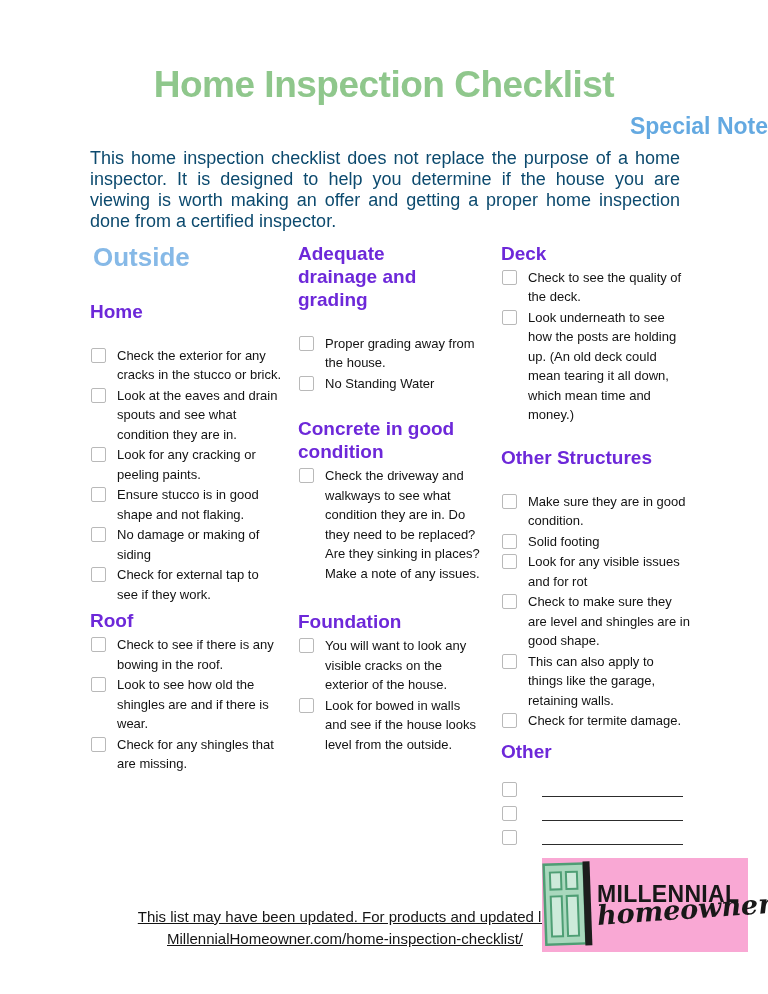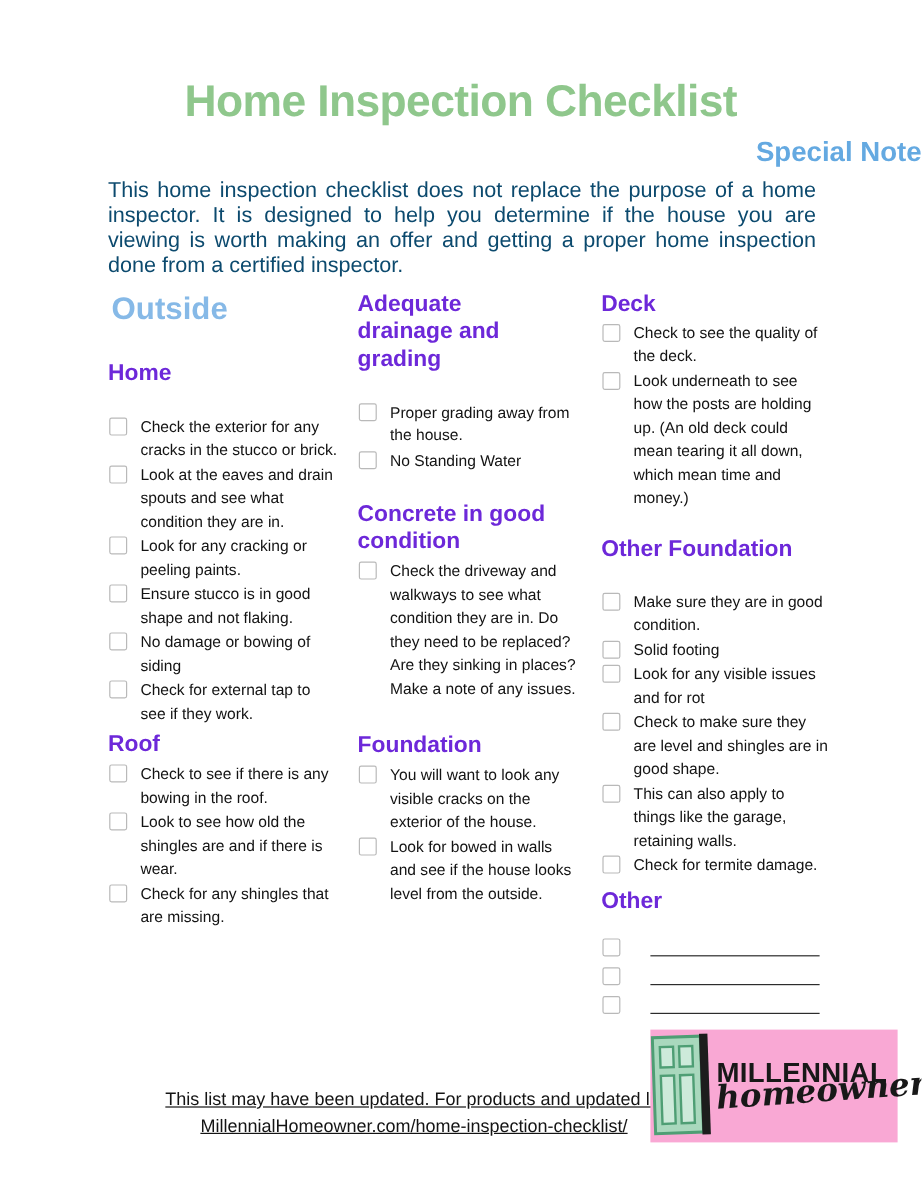--- a/index.html
+++ b/index.html
@@ -177,21 +177,21 @@
         <div class="ci">
           <span class="cb"></span>
           <span class="ct">Look for any cracking or peeling paints.</span>
         </div>
         <div class="ci">
           <span class="cb"></span>
           <span class="ct">Ensure stucco is in good shape and not flaking.</span>
         </div>
         <div class="ci">
           <span class="cb"></span>
-          <span class="ct">No damage or bowing of siding</span>
+          <span class="ct">No damage or making of siding</span>
         </div>
         <div class="ci">
           <span class="cb"></span>
           <span class="ct">Check for external tap to see if they work.</span>
         </div>
       </div>
 
       <div class="sec-roof">
         <div class="sec-heading">Roof</div>
         <div class="ci">
@@ -253,21 +253,21 @@
           <span class="cb"></span>
           <span class="ct">Check to see the quality of the deck.</span>
         </div>
         <div class="ci">
           <span class="cb"></span>
           <span class="ct">Look underneath to see how the posts are holding up. (An old deck could mean tearing it all down, which mean time and money.)</span>
         </div>
       </div>
 
       <div class="sec-other-structures">
-        <div class="sec-heading gap-after">Other Foundation</div>
+        <div class="sec-heading gap-after">Other Structures</div>
         <div class="ci">
           <span class="cb"></span>
           <span class="ct">Make sure they are in good condition.</span>
         </div>
         <div class="ci">
           <span class="cb"></span>
           <span class="ct">Solid footing</span>
         </div>
         <div class="ci">
           <span class="cb"></span>

